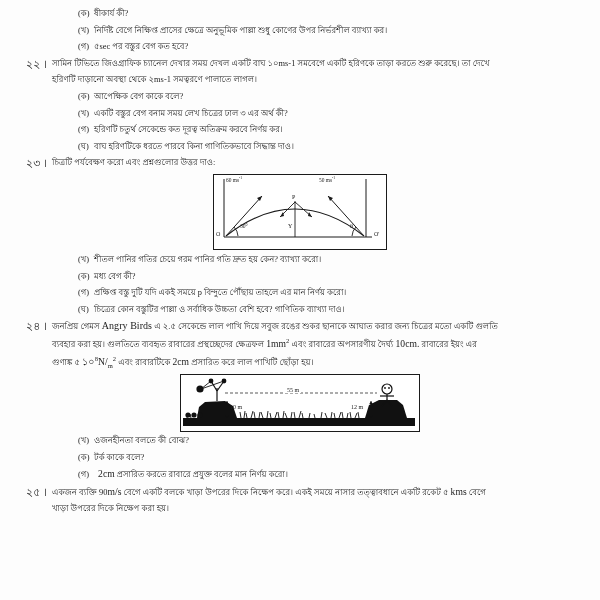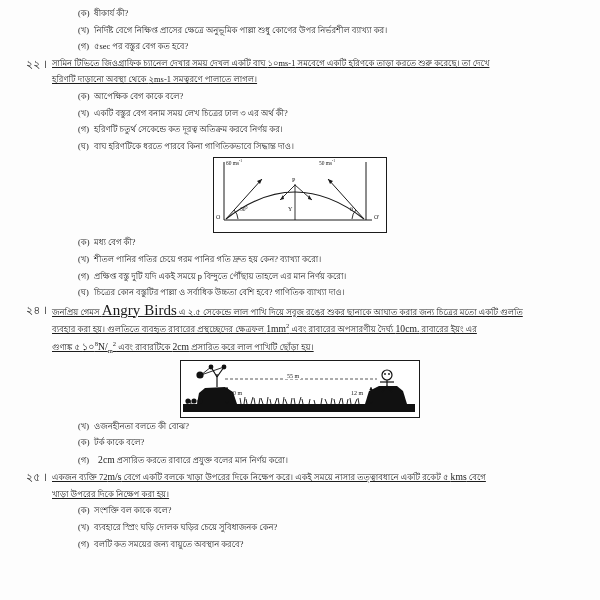--- a/index.html
+++ b/index.html
@@ -44,21 +44,20 @@
   .qnum {
     flex: 0 0 auto;
     width: 26px;
     font-size: 11px;
     line-height: 16.6px;
     white-space: nowrap;
   }
   .qbody {
     flex: 1 1 auto;
     min-width: 0;
-    text-decoration: underline;
   }
   .qbody .qline {
     white-space: nowrap;
   }
   
   .sub {
     padding-left: 68px;
     font-size: 8.4px;
     line-height: 16.6px;
     white-space: nowrap;
@@ -168,20 +167,26 @@
     <div class="sub">
       <span class="lbl">(গ)</span>
       <span>হরিণটি চতুর্থ সেকেন্ডে কত দূরত্ব অতিক্রম করবে নির্ণয় কর।</span>
     </div>
     <div class="sub">
       <span class="lbl">(ঘ)</span>
       <span>বাঘ হরিণটিকে ধরতে পারবে কিনা গাণিতিকভাবে সিদ্ধান্ত দাও।</span>
     </div>
   </div>
 
+  <div class="q-block numbered">
+    <div class="qnum">২৩ ।</div>
+    <div class="qbody">
+      <div class="qline">চিত্রটি পর্যবেক্ষণ করো এবং প্রশ্নগুলোর উত্তর দাও:</div>
+    </div>
+  </div>
 
   <div class="fig1-wrap">
     <div class="fig1">
       <svg width="170" height="72" viewBox="0 0 170 72" xmlns="http://www.w3.org/2000/svg">
 
         <line x1="10" y1="4" x2="10" y2="62" stroke="#1b1b1b" stroke-width="1"></line>
 
         <line x1="152" y1="4" x2="152" y2="62" stroke="#1b1b1b" stroke-width="1"></line>
 
         <line x1="10" y1="62" x2="158" y2="62" stroke="#1b1b1b" stroke-width="1"></line>
@@ -215,42 +220,42 @@
       <div style="position:absolute;left:160px;top:56px;font-size:6px;" class="latin">O'</div>
       <div style="position:absolute;left:26px;top:48px;font-size:5.6px;" class="latin">30°</div>
       <div style="position:absolute;left:136px;top:48px;font-size:6px;" class="latin">θ</div>
       <div style="position:absolute;left:78px;top:19px;font-size:6px;" class="latin">P</div>
       <div style="position:absolute;left:74px;top:48px;font-size:6px;" class="latin">Y</div>
     </div>
   </div>
 
   <div>
     <div class="sub">
+      <span class="lbl">(খ)</span>
+      <span>শীতল পানির গতির চেয়ে গরম পানির গতি দ্রুত হয় কেন? ব্যাখ্যা করো।</span>
+    </div>
+    <div class="sub">
       <span class="lbl">(ক)</span>
       <span>মধ্য বেগ কী?</span>
-    </div>
-    <div class="sub">
-      <span class="lbl">(খ)</span>
-      <span>শীতল পানির গতির চেয়ে গরম পানির গতি দ্রুত হয় কেন? ব্যাখ্যা করো।</span>
     </div>
     <div class="sub">
       <span class="lbl">(গ)</span>
       <span>প্রক্ষিপ্ত বস্তু দুটি যদি একই সময়ে </span><span class="latin">p</span><span> বিন্দুতে পৌঁছায় তাহলে   এর মান নির্ণয় করো।</span>
     </div>
     <div class="sub">
       <span class="lbl">(ঘ)</span>
       <span>চিত্রের কোন বস্তুটির পাল্লা ও সর্বাধিক উচ্চতা বেশি হবে? গাণিতিক ব্যাখ্যা দাও।</span>
     </div>
   </div>
 
   <div class="q-block numbered">
     <div class="qnum">২৪ ।</div>
     <div class="qbody">
       <div class="qline">
-        <span>জনপ্রিয় গেমস </span><span class="latin" style="font-size:15px;">Angry Birds</span><span> এ ২.৫ সেকেন্ডে লাল পাখি দিয়ে সবুজ রঙের শুকর ছানাকে আঘাত করার জন্য চিত্রের মতো একটি গুলতি</span>
+        <span>জনপ্রিয় গেমস </span><span class="latin" style="font-size:10px;">Angry Birds</span><span> এ ২.৫ সেকেন্ডে লাল পাখি দিয়ে সবুজ রঙের শুকর ছানাকে আঘাত করার জন্য চিত্রের মতো একটি গুলতি</span>
       </div>
       <div class="qline">
         <span>ব্যবহার করা হয়। গুলতিতে ব্যবহৃত রাবারের প্রস্থচ্ছেদের ক্ষেত্রফল </span><span class="math"><span>1mm</span><sup>2</sup></span><span> এবং রাবারের অপসারণীয় দৈর্ঘ্য </span><span class="math">10cm.</span><span> রাবারের ইয়ং এর</span>
       </div>
       <div class="qline">
         <span>গুণাঙ্ক ৫ </span><span class="math"><span>১০</span><sup>8</sup><span>N/</span><sub>m</sub><sup>2</sup></span><span> এবং রাবারটিকে </span><span class="math">2cm</span><span> প্রসারিত করে লাল পাখিটি ছোঁড়া হয়।</span>
       </div>
     </div>
   </div>
 
@@ -324,34 +329,20 @@
     <div class="sub">
       <span class="lbl">(গ)</span>
       <span class="sp-s"></span><span class="math">2cm</span><span> প্রসারিত করতে রাবারে প্রযুক্ত বলের মান নির্ণয় করো।</span>
     </div>
   </div>
 
   <div class="q-block numbered">
     <div class="qnum">২৫ ।</div>
     <div class="qbody">
       <div class="qline">
-        <span>একজন ব্যক্তি 72</span><span class="math">m/s</span><span> বেগে একটি বলকে খাড়া উপরের দিকে নিক্ষেপ করে। একই সময়ে নাসার তত্ত্বাবধানে একটি রকেট ৫ </span><span class="math">kms</span><span> বেগে</span>
+        <span>একজন ব্যক্তি 90</span><span class="math">m/s</span><span> বেগে একটি বলকে খাড়া উপরের দিকে নিক্ষেপ করে। একই সময়ে নাসার তত্ত্বাবধানে একটি রকেট ৫ </span><span class="math">kms</span><span> বেগে</span>
       </div>
       <div class="qline">খাড়া উপরের দিকে নিক্ষেপ করা হয়।</div>
     </div>
   </div>
 
-  <div>
-    <div class="sub">
-      <span class="lbl">(ক)</span>
-      <span>সংশক্তি বল কাকে বলে?</span>
-    </div>
-    <div class="sub">
-      <span class="lbl">(খ)</span>
-      <span>ব্যবহারে স্প্রিং ঘড়ি দোলক ঘড়ির চেয়ে সুবিধাজনক কেন?</span>
-    </div>
-    <div class="sub">
-      <span class="lbl">(গ)</span>
-      <span>বলটি কত সময়ের জন্য বায়ুতে অবস্থান করবে?</span>
-    </div>
-  </div>
 
 </div>
 
 </body></html>

